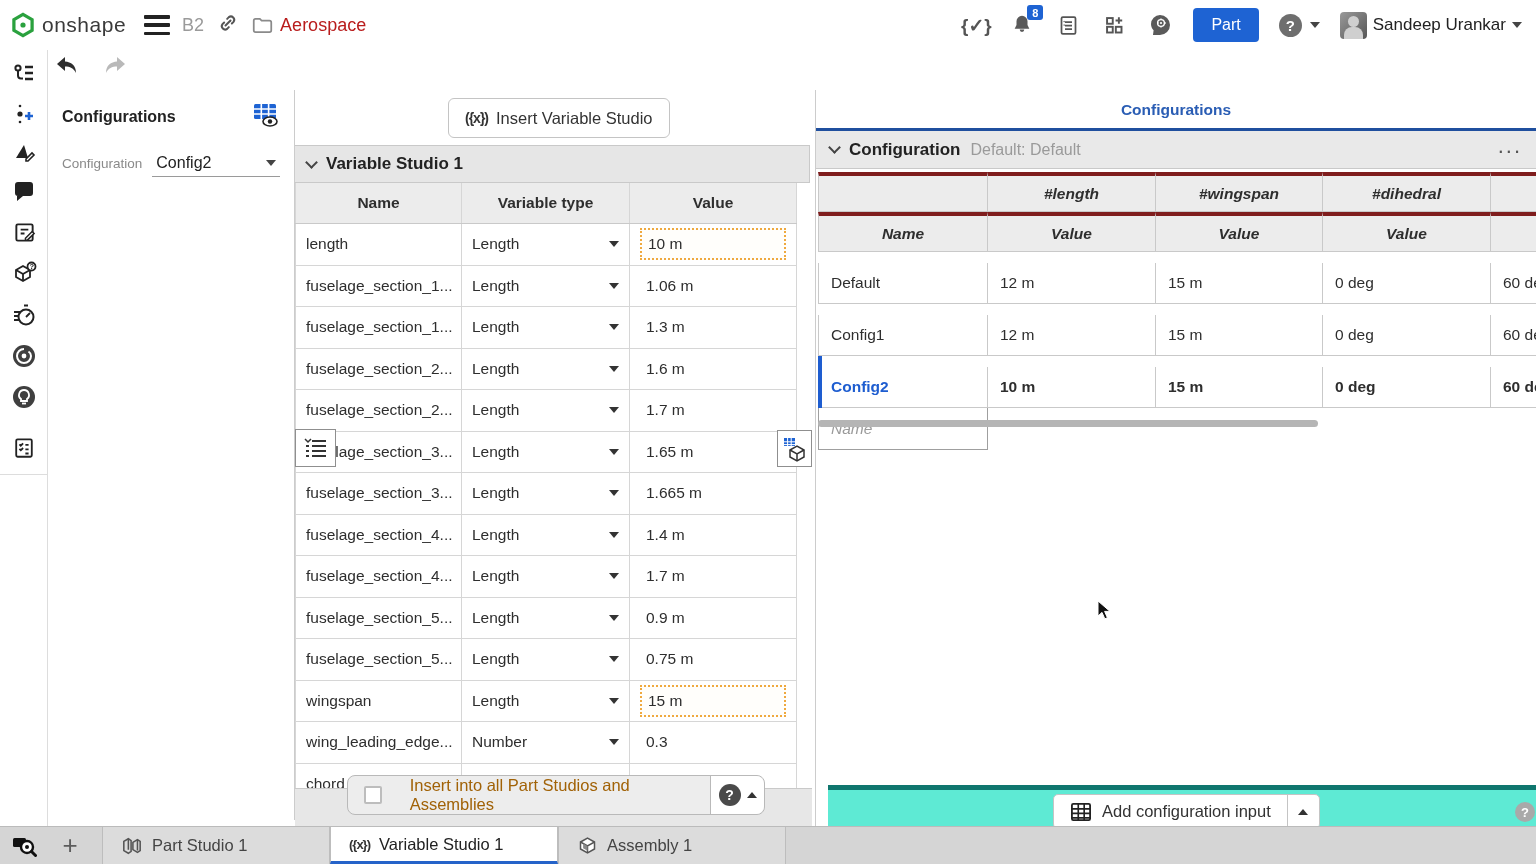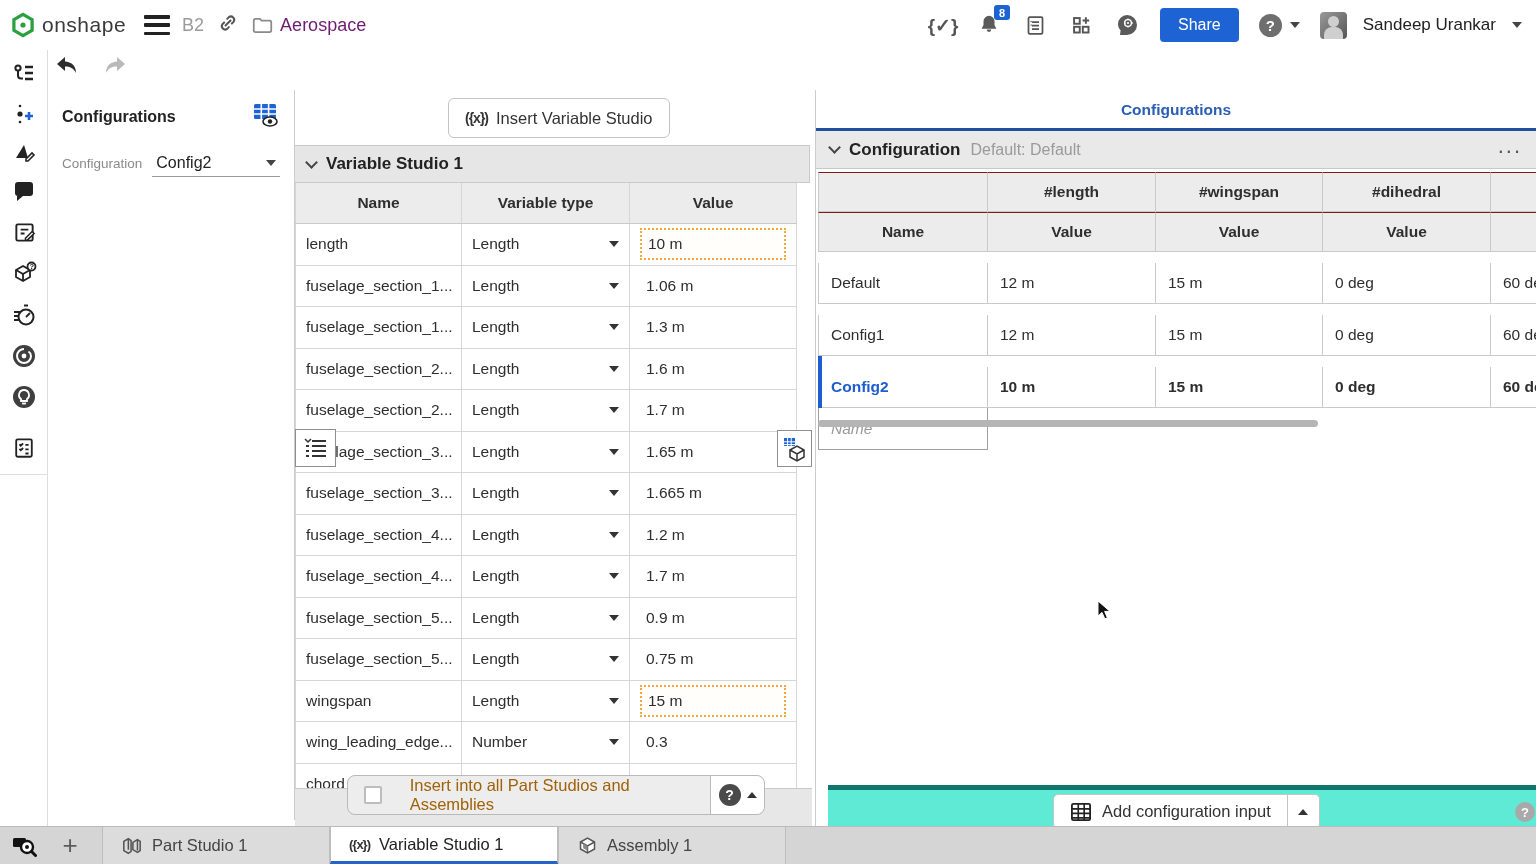--- a/index.html
+++ b/index.html
@@ -7,21 +7,21 @@
 
   
   .topbar { position:absolute; left:0; top:0; width:1536px; height:50px; background:#fff; display:flex; align-items:center; z-index:30; }
   .logo-wrap { display:flex; align-items:center; gap:6px; padding-left:10px; }
   .logo-text { font-size:21px; color:#3a3a3a; letter-spacing:.5px; }
   .hamburger { margin-left:18px; width:26px; height:20px; display:flex; flex-direction:column; justify-content:space-between; cursor:pointer; }
   .hamburger span { display:block; height:3.5px; background:#222; border-radius:1px; }
   .doc-title { margin-left:16px; font-size:23px; font-weight:bold; color:#2b2b2b; letter-spacing:-.3px; }
   .doc-version { margin-left:12px; font-size:18px; color:#9a9a9a; }
   .doc-link { margin-left:14px; }
-  .folder-wrap { margin-left:14px; display:flex; align-items:center; gap:7px; color:#701a75; font-size:18px; }
+  .folder-wrap { margin-left:14px; display:flex; align-items:center; gap:7px; color:#b91c1c; font-size:18px; }
   .topbar-right { margin-left:auto; display:flex; align-items:center; gap:20px; padding-right:14px; }
   .tb-icon { position:relative; display:flex; align-items:center; justify-content:center; width:26px; height:26px; cursor:pointer; }
   .braces-glyph { font-size:19px; font-weight:bold; color:#555; }
   .badge { position:absolute; top:-7px; right:-8px; background:#1e63d3; color:#fff; font-size:11px; font-weight:bold; min-width:16px; height:15px; border-radius:3px; display:flex; align-items:center; justify-content:center; padding:0 3px; }
   .share-btn { background:#1e63d3; color:#fff; border:none; border-radius:4px; font-size:16px; font-family:inherit; padding:8px 18px; cursor:pointer; }
   .help-circle { width:23px; height:23px; border-radius:50%; background:#6e6e6e; color:#fff; font-weight:bold; font-size:15px; display:flex; align-items:center; justify-content:center; }
   .caret { width:0; height:0; border-left:5px solid transparent; border-right:5px solid transparent; border-top:6px solid #444; display:inline-block; }
   .avatar { width:27px; height:27px; border-radius:4px; background:linear-gradient(135deg,#9a9a9a,#555); position:relative; overflow:hidden; }
   .avatar::before { content:""; position:absolute; left:8px; top:4px; width:11px; height:11px; border-radius:50%; background:#cfcfcf; }
   .avatar::after { content:""; position:absolute; left:4px; top:15px; width:19px; height:12px; border-radius:8px 8px 0 0; background:#cfcfcf; }
@@ -81,21 +81,21 @@
   .rp-tab-title { text-align:center; font-size:15.5px; font-weight:bold; color:#2a5db4; padding:11px 0 9px 0; }
   .rp-tab-underline { height:3px; background:#1f4f9e; }
   .rp-header { height:38px; background:#e9e9e9; border-bottom:1px solid #c9c9c9; display:flex; align-items:center; gap:10px; padding:0 14px; }
   .rp-header-title { font-size:17px; font-weight:bold; color:#222; }
   .rp-default { font-size:16px; color:#9a9a9a; }
   .rp-menu { margin-left:auto; font-size:22px; letter-spacing:2px; color:#555; cursor:pointer; line-height:10px; padding-bottom:8px; }
 
   .ctable { position:absolute; left:2px; top:82px; width:1700px; }
   .chead-row { display:flex; }
   .ccell { display:flex; align-items:center; padding:0 12px; font-size:15.5px; height:40px; border-right:1px solid #c9c9c9; border-bottom:1px solid #c9c9c9; background:#fff; overflow:hidden; white-space:nowrap; }
-  .chead-row .ccell { background:#ececec; font-weight:bold; justify-content:center; border-top:1px solid #7f1d1d; }
+  .chead-row .ccell { background:#ececec; font-weight:bold; justify-content:center; border-top:4px solid #7f1d1d;font-style:italic; }
   .ccell.k0 { width:170px; border-left:1px solid #c9c9c9; }
   .ccell.k1 { width:168px; }
   .ccell.k2 { width:167px; }
   .ccell.k3 { width:168px; }
   .ccell.k4 { width:170px; }
   .crow { display:flex; position:relative; }
   .crow.selected .cname { color:#1e5dd0; }
   .crow.selected .ccell { font-weight:bold; }
   .crow.selected::before { content:""; position:absolute; left:0; top:0; width:4px; height:100%; background:#1e5dd0; z-index:2; }
   .crow .ccell { height:41px;margin-top:11px; }
@@ -177,26 +177,26 @@
         </svg>
     </div>
     <div class="tb-icon">
       <svg width="24" height="24" viewBox="0 0 24 24">
           <path d="M12 2a9 9 0 00-9 9c0 2.5 1 4.7 2.6 6.3L5 22h7a9 9 0 000-20z" fill="#5a5a5a"></path>
           <circle cx="13" cy="10" r="3.4" fill="none" stroke="#fff" stroke-width="1.4"></circle>
           <circle cx="13" cy="10" r="1.1" fill="#fff"></circle>
           <path d="M13 5.4v1.4M13 13.2v1.4M9.2 10h1.4M16.4 10h1.4" stroke="#fff" stroke-width="1.4"></path>
         </svg>
     </div>
-    <button class="share-btn">Share</button>
+    <button class="share-btn">Part</button>
     <div style="display:flex;align-items:center;gap:8px;">
       <span class="help-circle">?</span>
       <span class="caret"></span>
     </div>
-    <div style="display:flex;align-items:center;gap:16px;">
+    <div style="display:flex;align-items:center;gap:6px;">
       <span class="avatar"></span>
       <span class="user-name">Sandeep Urankar</span>
       <span class="caret"></span>
     </div>
   </div>
 </div>
 
 <div class="undo-redo">
   <span>
     <svg width="24" height="22" viewBox="0 0 24 22">
@@ -390,21 +390,21 @@
             <div class="vvalue">1.665 m</div>
           </div>
         </div>
         <div class="vrow">
           <div class="vcell c0">fuselage_section_4...</div>
           <div class="vcell c1">
             <span>Length</span>
             <span class="type-caret"></span>
           </div>
           <div class="vcell c2">
-            <div class="vvalue">1.2 m</div>
+            <div class="vvalue">1.4 m</div>
           </div>
         </div>
         <div class="vrow">
           <div class="vcell c0">fuselage_section_4...</div>
           <div class="vcell c1">
             <span>Length</span>
             <span class="type-caret"></span>
           </div>
           <div class="vcell c2">
             <div class="vvalue">1.7 m</div>

